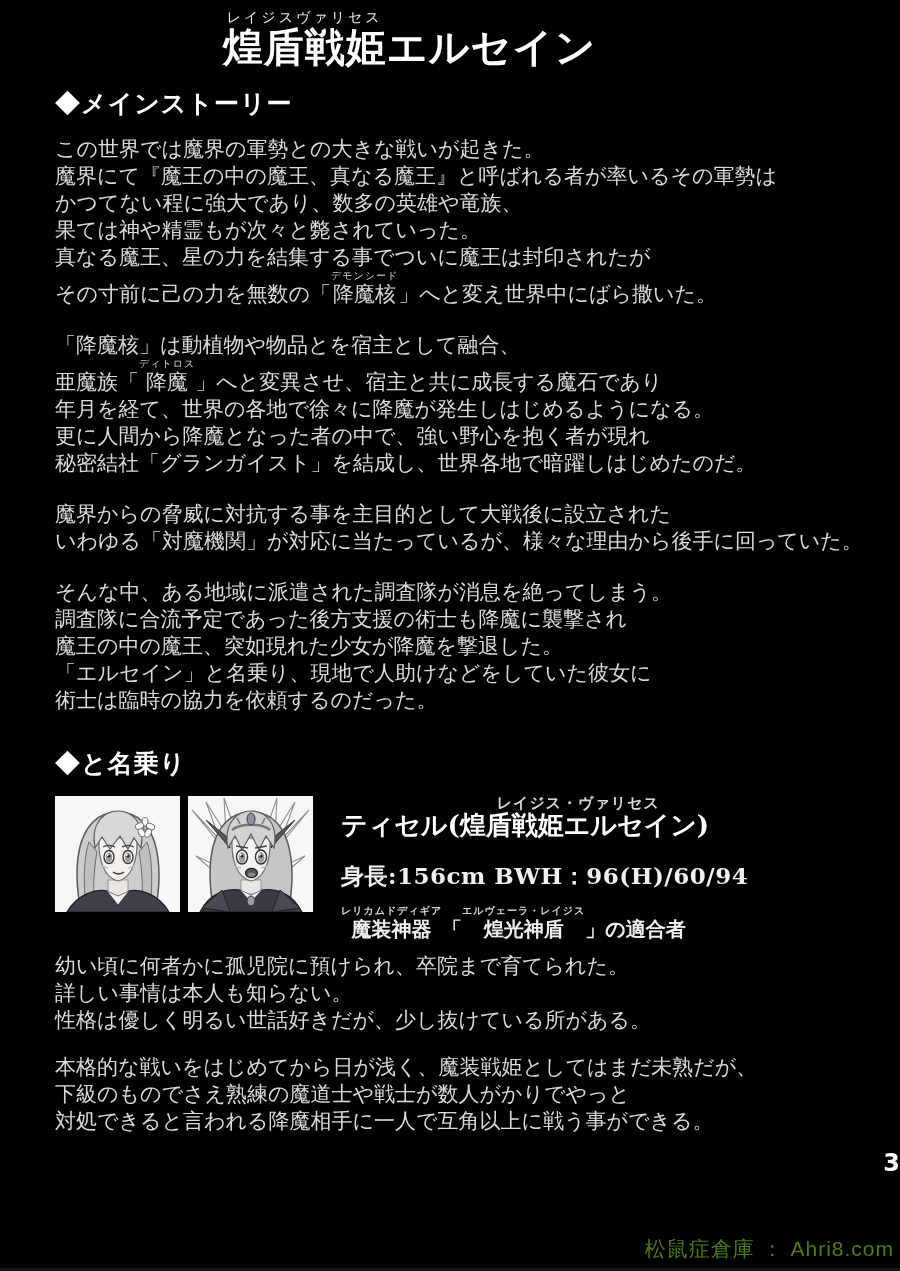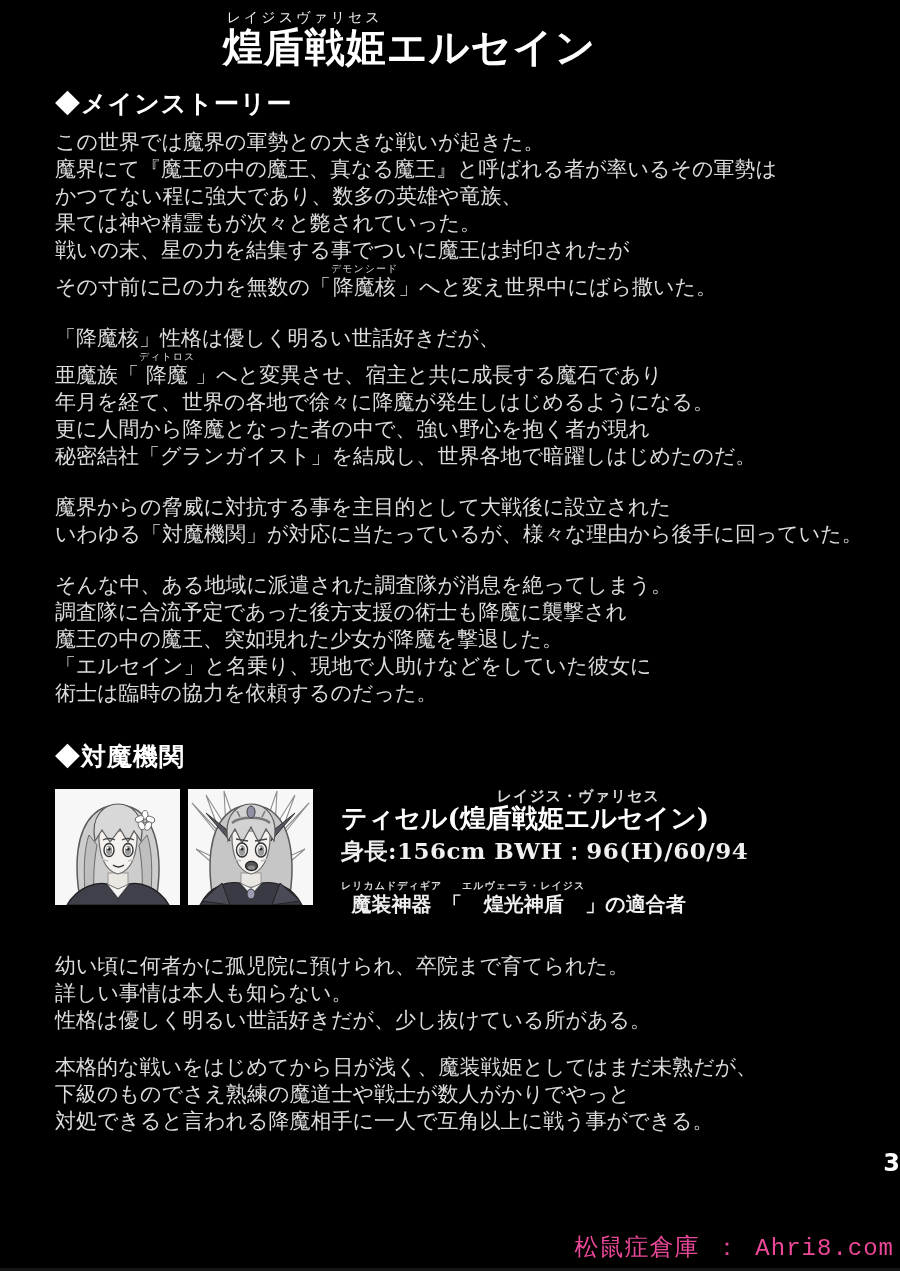--- a/index.html
+++ b/index.html
@@ -15,92 +15,92 @@
   h1{margin:0;font-weight:bold;font-size:40px;line-height:1.05;color:#fff;letter-spacing:1px}
   h1 .rt{font-size:14px;letter-spacing:3px;color:#efefef;font-weight:normal;margin-bottom:2px}
 
   
   h2{margin:0;font-family:Liberation Sans, sans-serif;
      font-weight:bold;font-size:25px;line-height:1.2;color:#fff;letter-spacing:1px}
   .story-heading{margin-top:20px}
   .chars-heading{margin-top:34px}
 
   
-  .story-body{margin-top:11px}
+  .story-body{margin-top:18px}
   .para{margin:0 0 24px 0}
   .para:last-child{margin-bottom:0}
   .tline{white-space:nowrap;font-size:21px;line-height:27px;color:#dcdcdc}
 
   
   .rseg{display:inline-block;text-align:center;vertical-align:baseline}
   .rt{display:block;font-size:10px;line-height:1;letter-spacing:1px;color:#d8d8d8}
   .rb{display:block}
 
   
   .char-row{display:flex;align-items:flex-start;margin-top:18px}
   .portrait{width:125px;height:116px;margin-right:8px;flex:none;background:#f7f7f7}
   .portrait svg{display:block;width:125px;height:116px}
   .char-info{margin-left:20px;color:#f0f0f0;font-weight:bold}
   .char-name{font-size:26px;line-height:1.15;color:#fff;white-space:nowrap}
   .char-name .rt{font-size:15px;letter-spacing:1px}
-  .char-stats{font-size:23px;margin-top:2px;letter-spacing:.5px;white-space:nowrap}
+  .char-stats{font-size:23px;margin-top:20px;letter-spacing:.5px;white-space:nowrap}
   .char-weapon{font-size:20px;margin-top:14px;white-space:nowrap}
-  .char-paras{margin-top:35px}
+  .char-paras{margin-top:10px}
   .char-paras .para{margin-bottom:20px}
 
   
   .page-num{position:absolute;right:0;top:1149px;
     font-family:"DejaVu Sans","Liberation Sans",sans-serif;
     font-weight:bold;font-size:24px;color:#fff}
   .watermark{position:absolute;right:6px;bottom:8px;
-    font-family:Liberation Mono, monospace;
-    font-size:24px;letter-spacing:1px;color:#ec4899}
+    font-family:Liberation Sans, sans-serif;
+    font-size:21px;letter-spacing:1px;color:#4d7c0f}
   .bottom-edge{position:absolute;left:0;bottom:0;width:100%;height:3px;background:#161616}
 </style>
 </head>
 <body>
 
 <div class="content">
 
   <div class="title-wrap">
     <h1><span class="rseg"><span class="rt">レイジスヴァリセス</span><span class="rb">煌盾戦姫</span></span><span>エルセイン</span></h1>
   </div>
 
   <h2 class="story-heading">◆メインストーリー</h2>
 
   <div class="story-body">
       <div class="para">
         <div class="tline">この世界では魔界の軍勢との大きな戦いが起きた。</div>
         <div class="tline">魔界にて『魔王の中の魔王、真なる魔王』と呼ばれる者が率いるその軍勢は</div>
         <div class="tline">かつてない程に強大であり、数多の英雄や竜族、</div>
         <div class="tline">果ては神や精霊もが次々と斃されていった。</div>
-        <div class="tline">戦いの末、星の力を結集する事でついに魔王は封印されたが</div>
+        <div class="tline">真なる魔王、星の力を結集する事でついに魔王は封印されたが</div>
         <div class="tline"><span>その寸前に己の力を無数の「</span><span class="rseg"><span class="rt">デモンシード</span><span class="rb">降魔核</span></span><span>」へと変え世界中にばら撒いた。</span></div>
       </div>
       <div class="para">
-        <div class="tline">「降魔核」性格は優しく明るい世話好きだが、</div>
+        <div class="tline">「降魔核」は動植物や物品とを宿主として融合、</div>
         <div class="tline"><span>亜魔族「</span><span class="rseg"><span class="rt">ディトロス</span><span class="rb">降魔</span></span><span>」へと変異させ、宿主と共に成長する魔石であり</span></div>
         <div class="tline">年月を経て、世界の各地で徐々に降魔が発生しはじめるようになる。</div>
         <div class="tline">更に人間から降魔となった者の中で、強い野心を抱く者が現れ</div>
         <div class="tline">秘密結社「グランガイスト」を結成し、世界各地で暗躍しはじめたのだ。</div>
       </div>
       <div class="para">
         <div class="tline">魔界からの脅威に対抗する事を主目的として大戦後に設立された</div>
         <div class="tline">いわゆる「対魔機関」が対応に当たっているが、様々な理由から後手に回っていた。</div>
       </div>
       <div class="para">
         <div class="tline">そんな中、ある地域に派遣された調査隊が消息を絶ってしまう。</div>
         <div class="tline">調査隊に合流予定であった後方支援の術士も降魔に襲撃され</div>
         <div class="tline">魔王の中の魔王、突如現れた少女が降魔を撃退した。</div>
         <div class="tline">「エルセイン」と名乗り、現地で人助けなどをしていた彼女に</div>
         <div class="tline">術士は臨時の協力を依頼するのだった。</div>
       </div>
     </div>
 
-  <h2 class="chars-heading">◆対魔機関</h2>
+  <h2 class="chars-heading">◆と名乗り</h2>
 
   <div class="char-row">
 
     <div class="portrait">
       <svg viewBox="0 0 125 116">
         <rect width="125" height="116" fill="#f7f7f7"></rect>
         <path d="M26 116 C18 74 22 42 38 26 C50 13 76 13 88 26 C104 42 108 78 100 116 Z" fill="#cdcdcd" stroke="#5a5a5a" stroke-width="1.5"></path>
         <path d="M31 116 C28 82 29 60 34 46 L42 56 C38 78 38 98 40 116 Z" fill="#bfbfbf" stroke="#6a6a6a" stroke-width="1"></path>
         <path d="M95 116 C98 82 97 60 92 46 L84 56 C88 78 88 98 86 116 Z" fill="#bfbfbf" stroke="#6a6a6a" stroke-width="1"></path>
         <rect x="53" y="84" width="20" height="16" fill="#eae7e3" stroke="#888" stroke-width="0.8"></rect>

